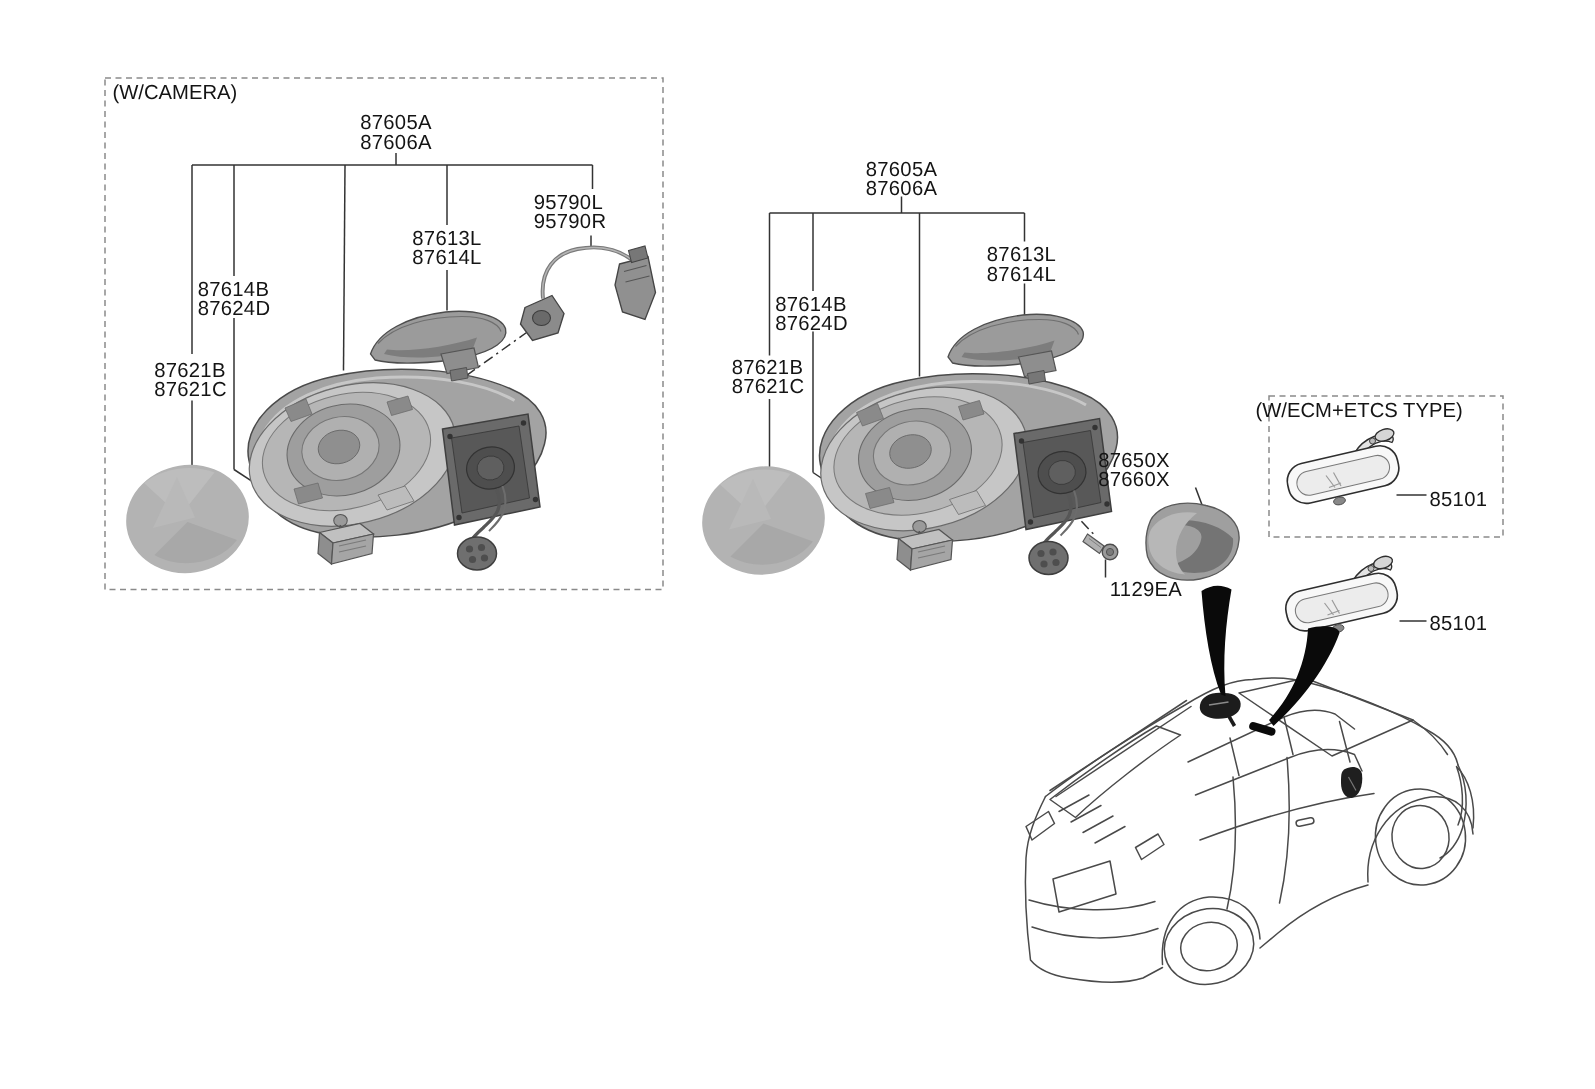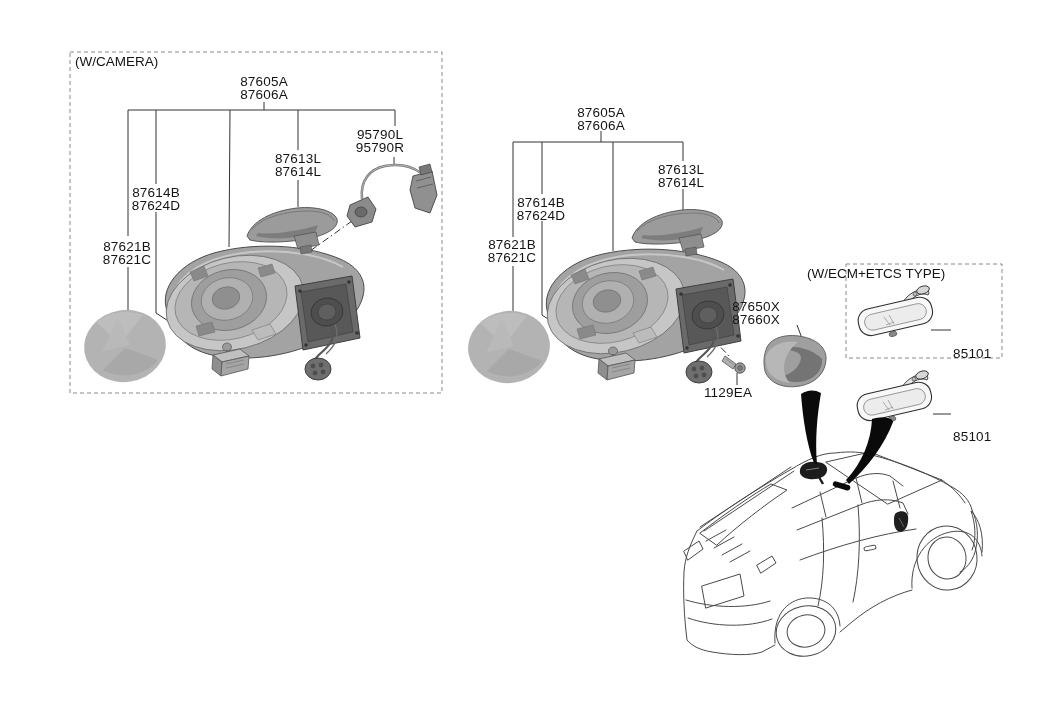--- a/index.html
+++ b/index.html
@@ -1,22 +1,22 @@
 <!DOCTYPE html>
 <html><head>
 <meta charset="utf-8">
 <style>
   html,body{margin:0;padding:0;background:#ffffff;}
   #stage{position:relative;width:1063px;height:726px;background:#ffffff;overflow:hidden;
          font-family:"Liberation Sans",sans-serif;}
   #art{position:absolute;left:0;top:0;}
-  .plabel{position:absolute;transform:translateX(-50%);text-align:center;
+  .plabel{position:absolute;transform:translateX(-50%);
           font-size:13.5px;line-height:13px;color:#141414;letter-spacing:.2px;white-space:nowrap;}
   .plabel span{display:block;}
-  .plabel.single{transform:none;text-align:left;margin-top:21px;}
+  .plabel.single{transform:none;text-align:left;}
   .boxtitle{position:absolute;font-size:13.5px;line-height:14px;color:#141414;white-space:nowrap;}
 </style>
 </head>
 <body>
 
 <div id="stage">
 
 <svg id="art" width="1063" height="726" viewBox="0 0 1063 726">
   <defs>
 
@@ -217,21 +217,21 @@
   </g>
 
   <g fill="#0a0a0a">
     <path d="M801,394 C803,420 807,445 814,463 L817,464 C815,440 817,416 821,393 C814,389 807,390 801,394 Z"></path>
     <path d="M872,419 C871,441 862,463 846,480 L849,484 C868,467 885,444 893,422 C893,418 883,416 872,419 Z"></path>
     <rect x="832.5" y="483" width="18" height="5.5" rx="2.7" transform="rotate(17 841 486)"></rect>
   </g>
 </svg>
 
   <div class="boxtitle" style="left:75px;top:55px">(W/CAMERA)</div>
-  <div class="boxtitle" style="left:807px;top:267px">(W/ECM+ETCS TYPE)</div>
+  <div class="boxtitle" style="left:837px;top:267px">(W/ECM+ETCS TYPE)</div>
 
   <div class="plabel" style="left:264px;top:75px">
     <span>87605A</span>
     <span>87606A</span>
   </div>
   <div class="plabel" style="left:380px;top:128px">
     <span>95790L</span>
     <span>95790R</span>
   </div>
   <div class="plabel" style="left:298px;top:152px">
@@ -260,21 +260,21 @@
     <span>87624D</span>
   </div>
   <div class="plabel" style="left:512px;top:238px">
     <span>87621B</span>
     <span>87621C</span>
   </div>
   <div class="plabel" style="left:756px;top:300px">
     <span>87650X</span>
     <span>87660X</span>
   </div>
-  <div class="plabel" style="left:728px;top:386px">
+  <div class="plabel" style="left:764px;top:386px">
     <span>1129EA</span>
   </div>
 
   <div class="plabel single" style="left:953px;top:326px">
     <span>85101</span>
   </div>
   <div class="plabel single" style="left:953px;top:409px">
     <span>85101</span>
   </div>
 

